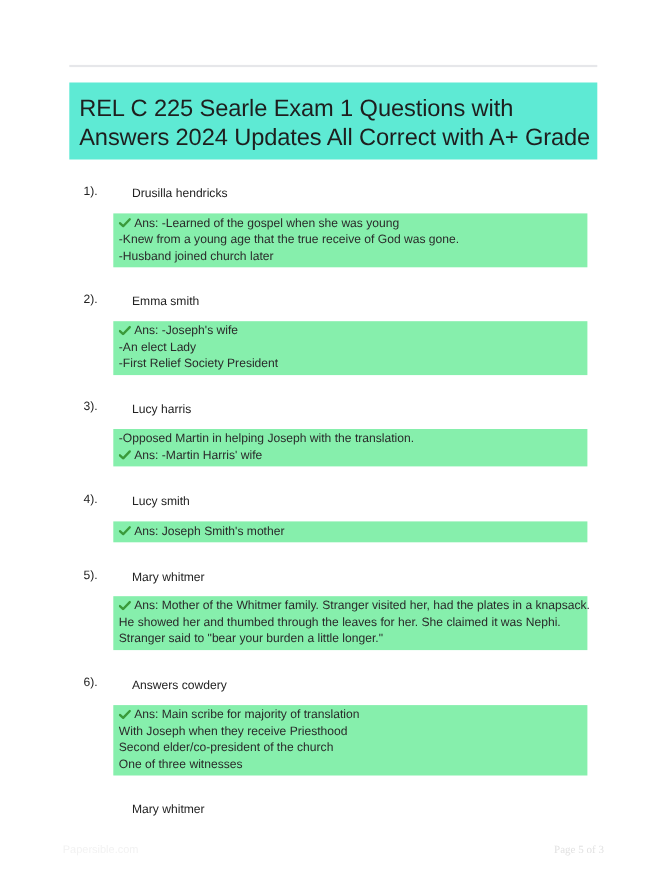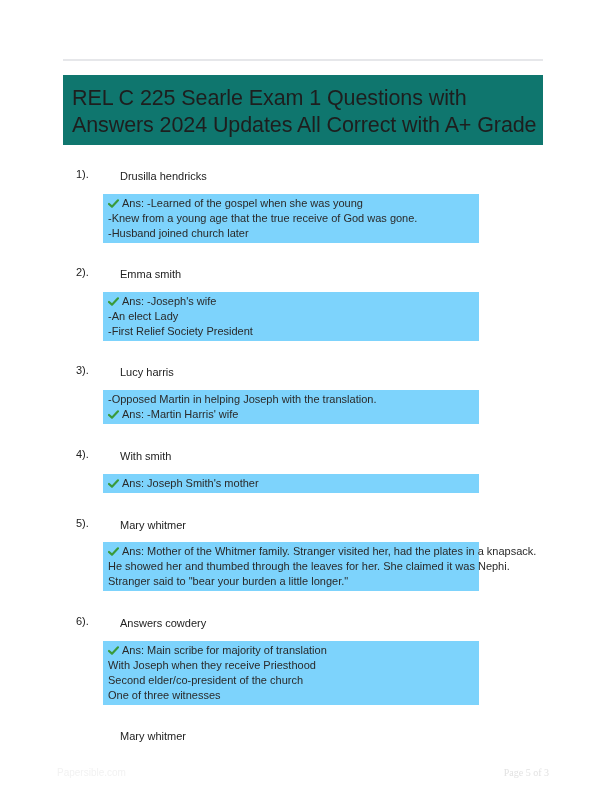--- a/index.html
+++ b/index.html
@@ -1,25 +1,25 @@
 <!DOCTYPE html>
 <html><head>
 <meta charset="utf-8">
 <style>
   html, body { margin: 0; padding: 0; background: #ffffff; }
   body { width: 606px; height: 800px; position: relative; overflow: hidden;
          font-family: "Liberation Sans", "DejaVu Sans", sans-serif; color: #222; }
   .top-rule { position: absolute; left: 63px; top: 59px; width: 480px; height: 2px; background: #e6e7ea; }
   .title-box { position: absolute; left: 63px; top: 75px; width: 480px; height: 70px;
-               background: #0f766e; box-sizing: border-box; padding: 10px 0 0 9px; }
+               background: #5eead4; box-sizing: border-box; padding: 10px 0 0 9px; }
   .title-box div { font-size: 21.5px; line-height: 27px; color: #1e1e1e; letter-spacing: -0.1px; }
   .q { position: absolute; left: 0; width: 606px; }
   .q-num { position: absolute; left: 76px; font-size: 11px; color: #222; }
   .q-text { position: absolute; left: 120px; font-size: 11px; color: #222; }
-  .ans { position: absolute; left: 103px; width: 376px; background: #7dd3fc;
+  .ans { position: absolute; left: 103px; width: 431px; background: #86efac;
          box-sizing: border-box; padding: 2px 0 2px 5px; font-size: 11px; line-height: 15px; color: #2a2a2a; }
   .ans .line { display: block; white-space: nowrap; }
   .check { display: inline-block; width: 11px; height: 9px; margin-right: 3px; vertical-align: -1px; }
   .footer-left { position: absolute; left: 57px; top: 767px; font-size: 10px; color: #f2f2f2; }
   .footer-right { position: absolute; right: 57px; top: 767px; font-size: 10px; color: #e2e2e2;
                   font-family: "Liberation Serif", "DejaVu Serif", serif; }
 </style>
 </head>
 <body>
 
@@ -60,21 +60,21 @@
   <div class="ans" style="top:390px">
     <span class="line">-Opposed Martin in helping Joseph with the translation.</span>
     <span class="line"><svg class="check" viewBox="0 0 12 10">
           <path d="M1 5.5 L4.3 8.5 L11 1.5" fill="none" stroke="#3a9a3a" stroke-width="2.4" stroke-linecap="round" stroke-linejoin="round"></path>
         </svg><span>Ans: -Martin Harris' wife</span></span>
   </div>
 </div>
 
 <div class="q">
   <span class="q-num" style="top:448px">4).</span>
-  <span class="q-text" style="top:450px">With smith</span>
+  <span class="q-text" style="top:450px">Lucy smith</span>
   <div class="ans" style="top:474px">
     <span class="line"><svg class="check" viewBox="0 0 12 10">
           <path d="M1 5.5 L4.3 8.5 L11 1.5" fill="none" stroke="#3a9a3a" stroke-width="2.4" stroke-linecap="round" stroke-linejoin="round"></path>
         </svg><span>Ans: Joseph Smith's mother</span></span>
   </div>
 </div>
 
 <div class="q">
   <span class="q-num" style="top:517px">5).</span>
   <span class="q-text" style="top:519px">Mary whitmer</span>

